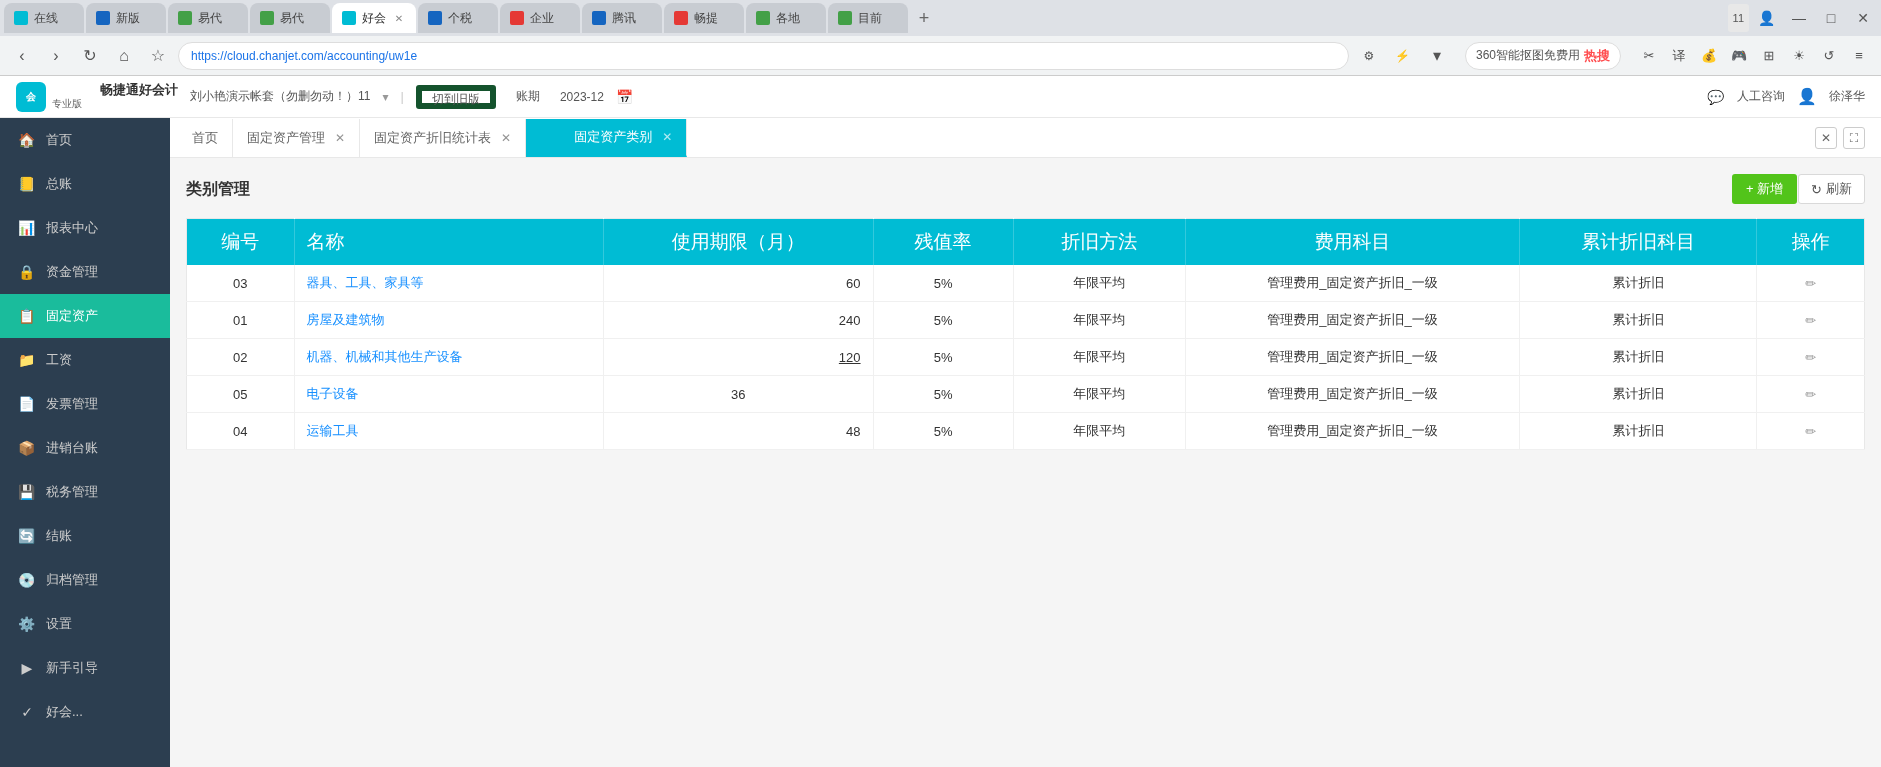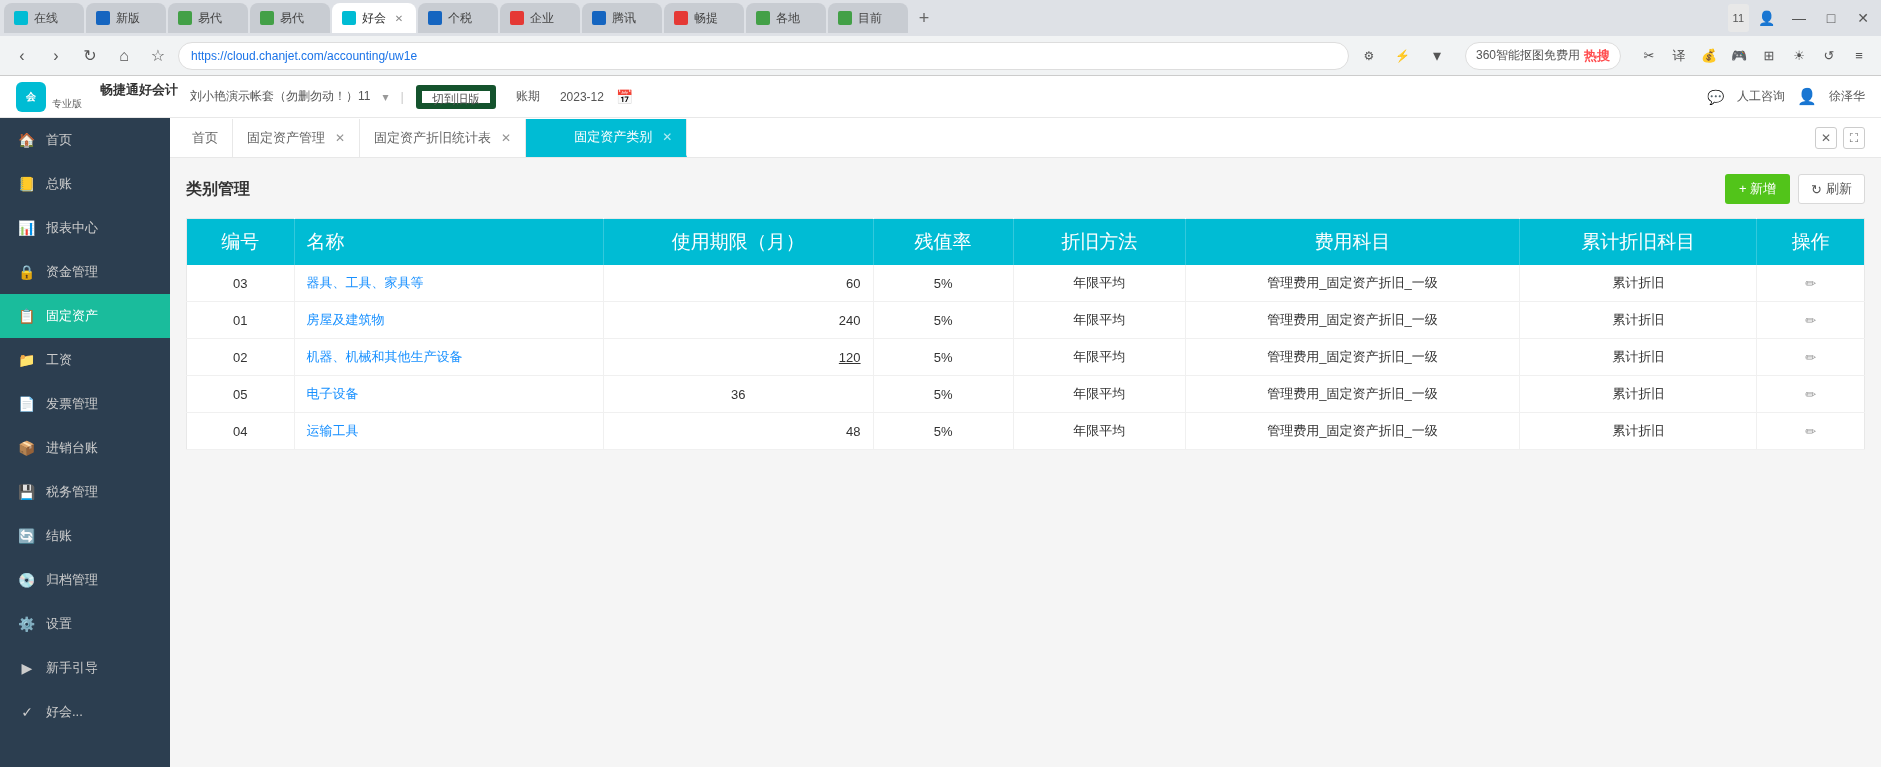--- a/index.html
+++ b/index.html
@@ -48,21 +48,21 @@
     .page-tabs { display: flex; align-items: center; height: 40px; background: #fff; border-bottom: 1px solid #e8e8e8; padding: 0 8px; gap: 0; }
     .page-tab { display: flex; align-items: center; height: 38px; padding: 0 14px; font-size: 13px; color: #666; cursor: pointer; border-right: 1px solid #e8e8e8; gap: 6px; white-space: nowrap; }
     .page-tab.active { background: #00bcd4; color: #fff; border-bottom: 2px solid #00bcd4; padding-left: 48px; }
     .page-tab .tab-x { font-size: 12px; color: inherit; opacity: 0.7; margin-left: 4px; }
 
     
     .page-body { padding: 16px; height: calc(100% - 40px); overflow-y: auto; }
 
     
     .section-title { font-size: 16px; font-weight: bold; color: #333; margin-bottom: 14px; display: flex; align-items: center; justify-content: space-between; }
-    .title-actions { display: flex; gap: 8px; }
+    .title-actions { display: flex; gap: 1px; }
     .btn-add { background: #52c41a; color: white; border: none; height: 30px; padding: 0 14px; border-radius: 3px; font-size: 13px; cursor: pointer; display: flex; align-items: center; gap: 4px; }
     .btn-refresh { background: #fff; color: #555; border: 1px solid #d9d9d9; height: 30px; padding: 0 12px; border-radius: 3px; font-size: 13px; cursor: pointer; display: flex; align-items: center; gap: 4px; }
 
     
     .data-table { width: 100%; border-collapse: collapse; background: #fff; border: 1px solid #e8e8e8; }
     .data-table thead tr { background: #00bcd4; color: #fff; }
     .data-table thead th { padding: 10px 12px; font-size: 19px; font-weight: normal; text-align: center; border-right: 1px solid rgba(255,255,255,0.2); }
     .data-table thead th:last-child { border-right: none; }
     .data-table tbody tr { border-bottom: 1px solid #f0f0f0; }
     .data-table tbody td { padding: 9px 12px; font-size: 13px; color: #333; text-align: center; border-right: 1px solid #f0f0f0; }

